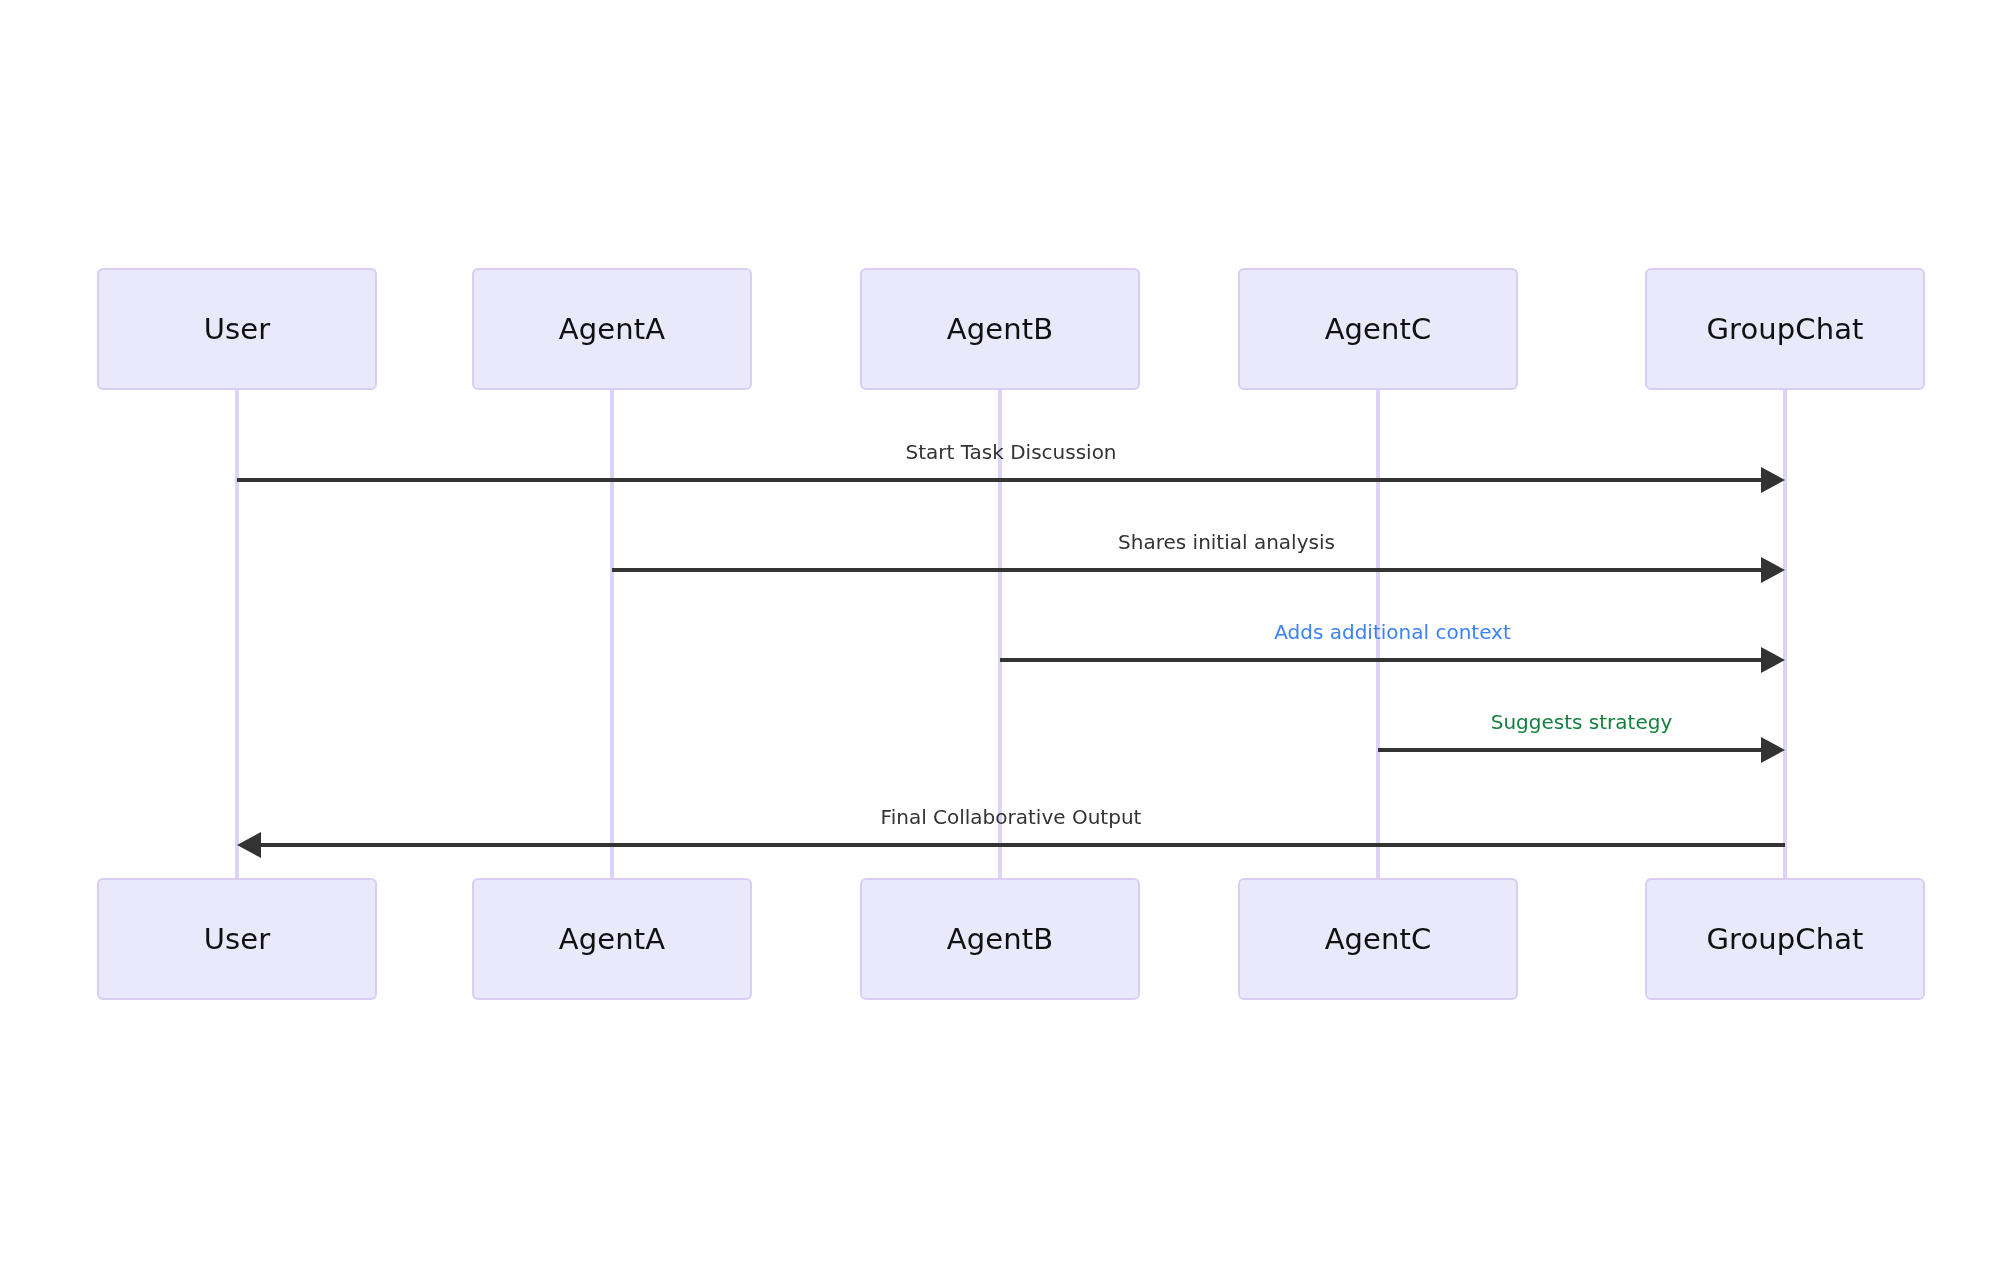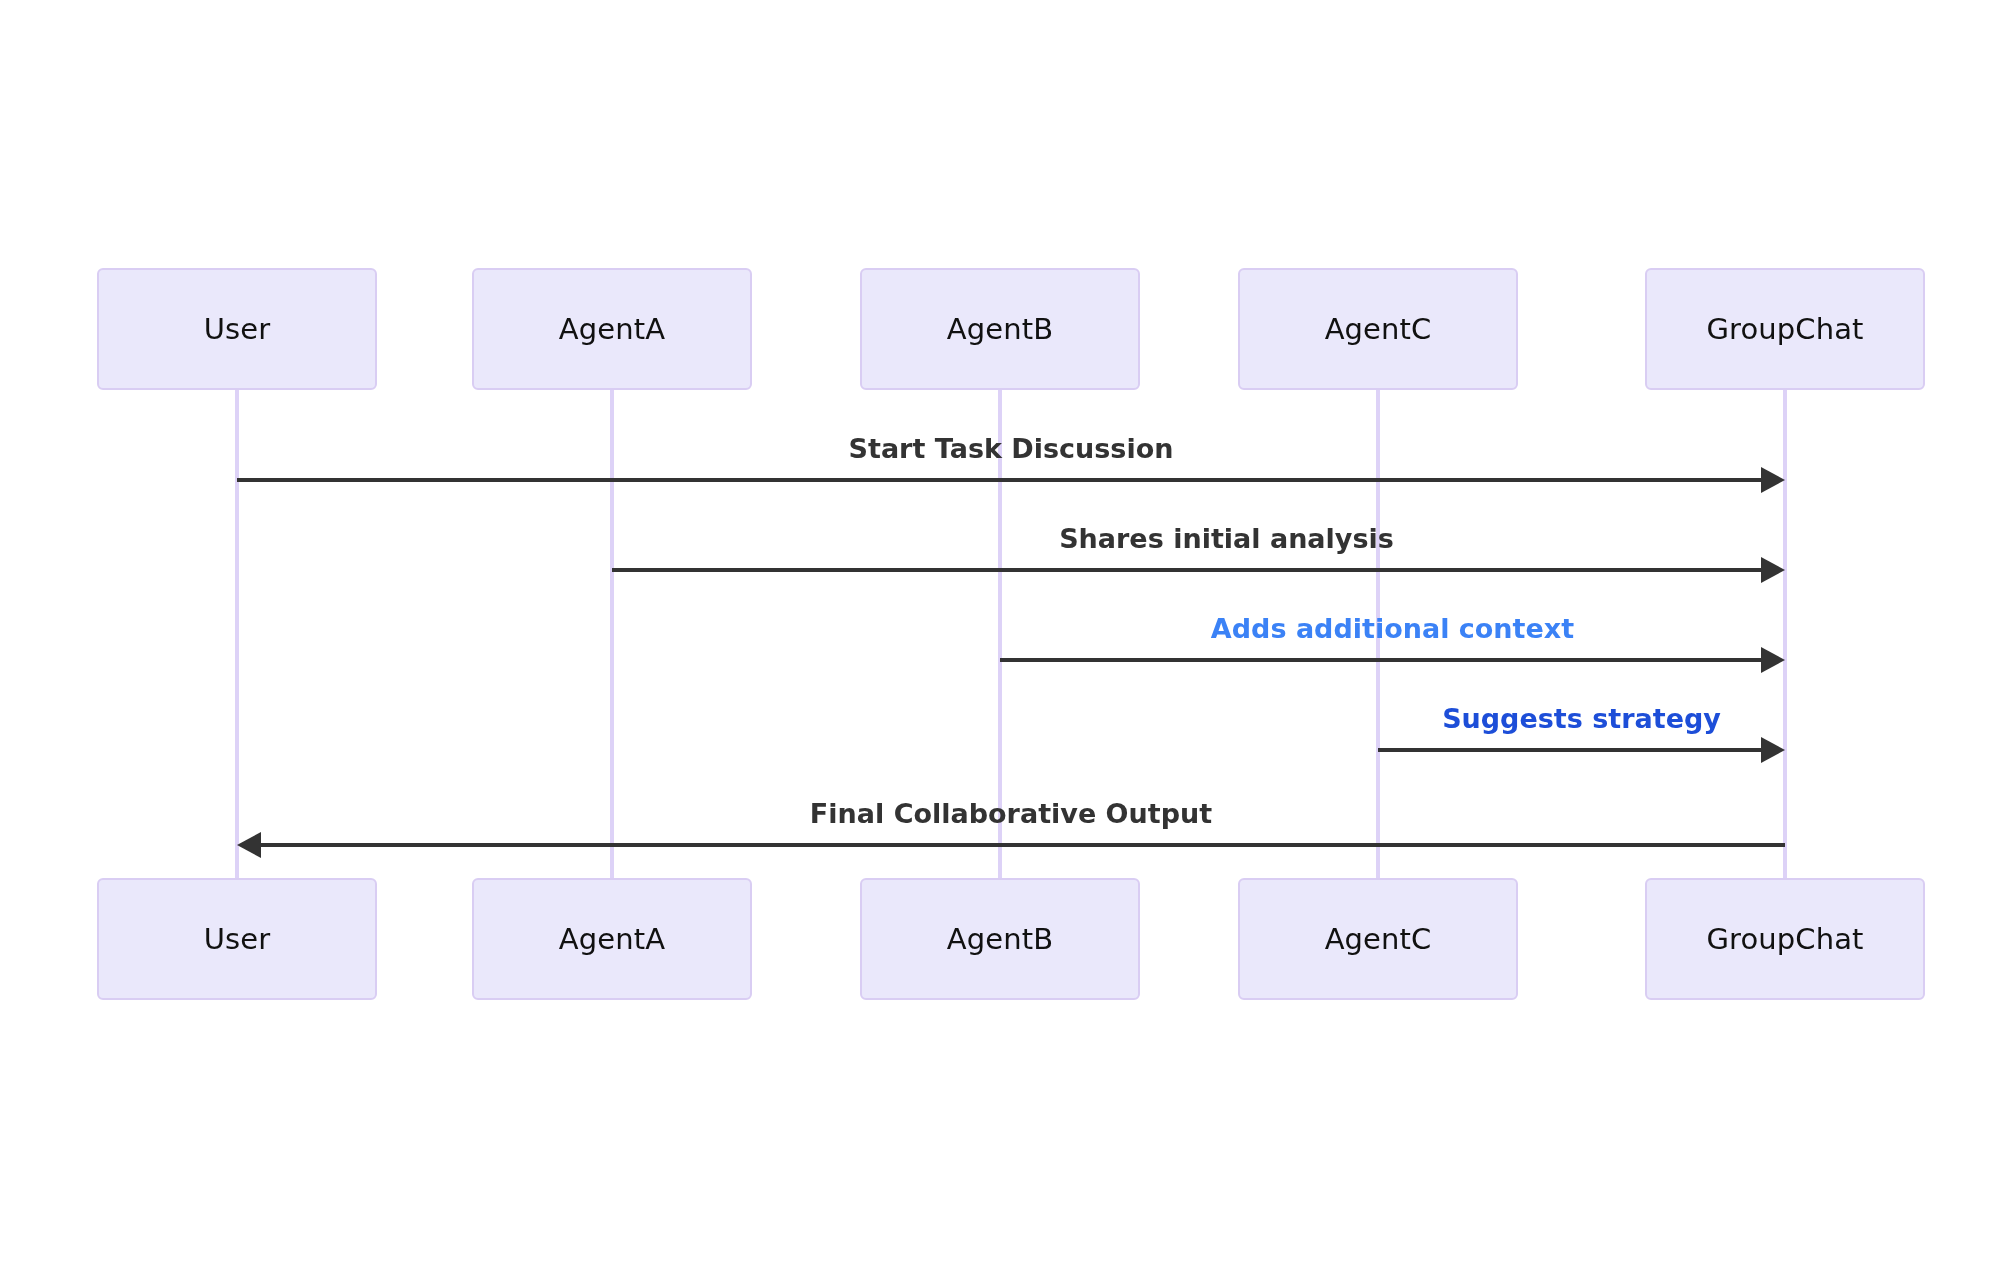--- a/index.html
+++ b/index.html
@@ -70,27 +70,26 @@
     transform: translateY(-13px);
   }
   .arrowhead.left {
     border-top: 13px solid transparent;
     border-bottom: 13px solid transparent;
     border-right: 24px solid #333333;
     transform: translateY(-13px);
   }
   .message-label {
     position: absolute;
-    font-size: 27px;
+    font-size: 20px;
     color: #333333;
     white-space: nowrap;
     transform: translate(-50%, -100%);
     line-height: 1;
     font-family: "DejaVu Sans", "Liberation Sans", sans-serif;
-    font-weight: bold;
   }
 </style>
 </head>
 <body>
 
 <div id="diagram-canvas">
   <div id="lifelines-layer">
       <div class="lifeline" style="left: 237px; top: 390px; height: 488px; background: rgb(221, 210, 247);"></div>
       <div class="lifeline" style="left: 612px; top: 390px; height: 488px; background: rgb(221, 210, 247);"></div>
       <div class="lifeline" style="left: 1000px; top: 390px; height: 488px; background: rgb(221, 210, 247);"></div>
@@ -126,21 +125,21 @@
         <div class="message-label" style="left: 586.5px; top: -18px; color: rgb(51, 51, 51); margin-left: 28px;">Shares initial analysis</div>
       </div>
       <div class="message" style="left: 1000px; top: 660px; width: 785px;">
         <div class="message-line" style="background: rgb(51, 51, 51); left: 0px; width: 763px;"></div>
         <div class="arrowhead right" style="left: 761px; border-left-color: rgb(51, 51, 51);"></div>
         <div class="message-label" style="left: 392.5px; top: -18px; color: #3b82f6;">Adds additional context</div>
       </div>
       <div class="message" style="left: 1378px; top: 750px; width: 407px;">
         <div class="message-line" style="background: rgb(51, 51, 51); left: 0px; width: 385px;"></div>
         <div class="arrowhead right" style="left: 383px; border-left-color: rgb(51, 51, 51);"></div>
-        <div class="message-label" style="left: 203.5px; top: -18px; color: #1d4ed8;">Suggests strategy</div>
+        <div class="message-label" style="left: 203.5px; top: -18px; color: #15803d;">Suggests strategy</div>
       </div>
       <div class="message" style="left: 237px; top: 845px; width: 1548px;">
         <div class="message-line" style="background: rgb(51, 51, 51); left: 22px; width: 1526px;"></div>
         <div class="arrowhead left" style="left: 0px; border-right-color: rgb(51, 51, 51);"></div>
         <div class="message-label" style="left: 774px; top: -18px; color: rgb(51, 51, 51);">Final Collaborative Output</div>
       </div>
     </div>
   <div id="bottom-boxes-layer">
       <div class="participant-box" style="left: 237px; top: 878px; width: 280px; height: 122px; background: rgb(234, 232, 251); border-color: rgb(217, 205, 243);">
         <span class="participant-label" style="color: rgb(17, 17, 17);">User</span>

